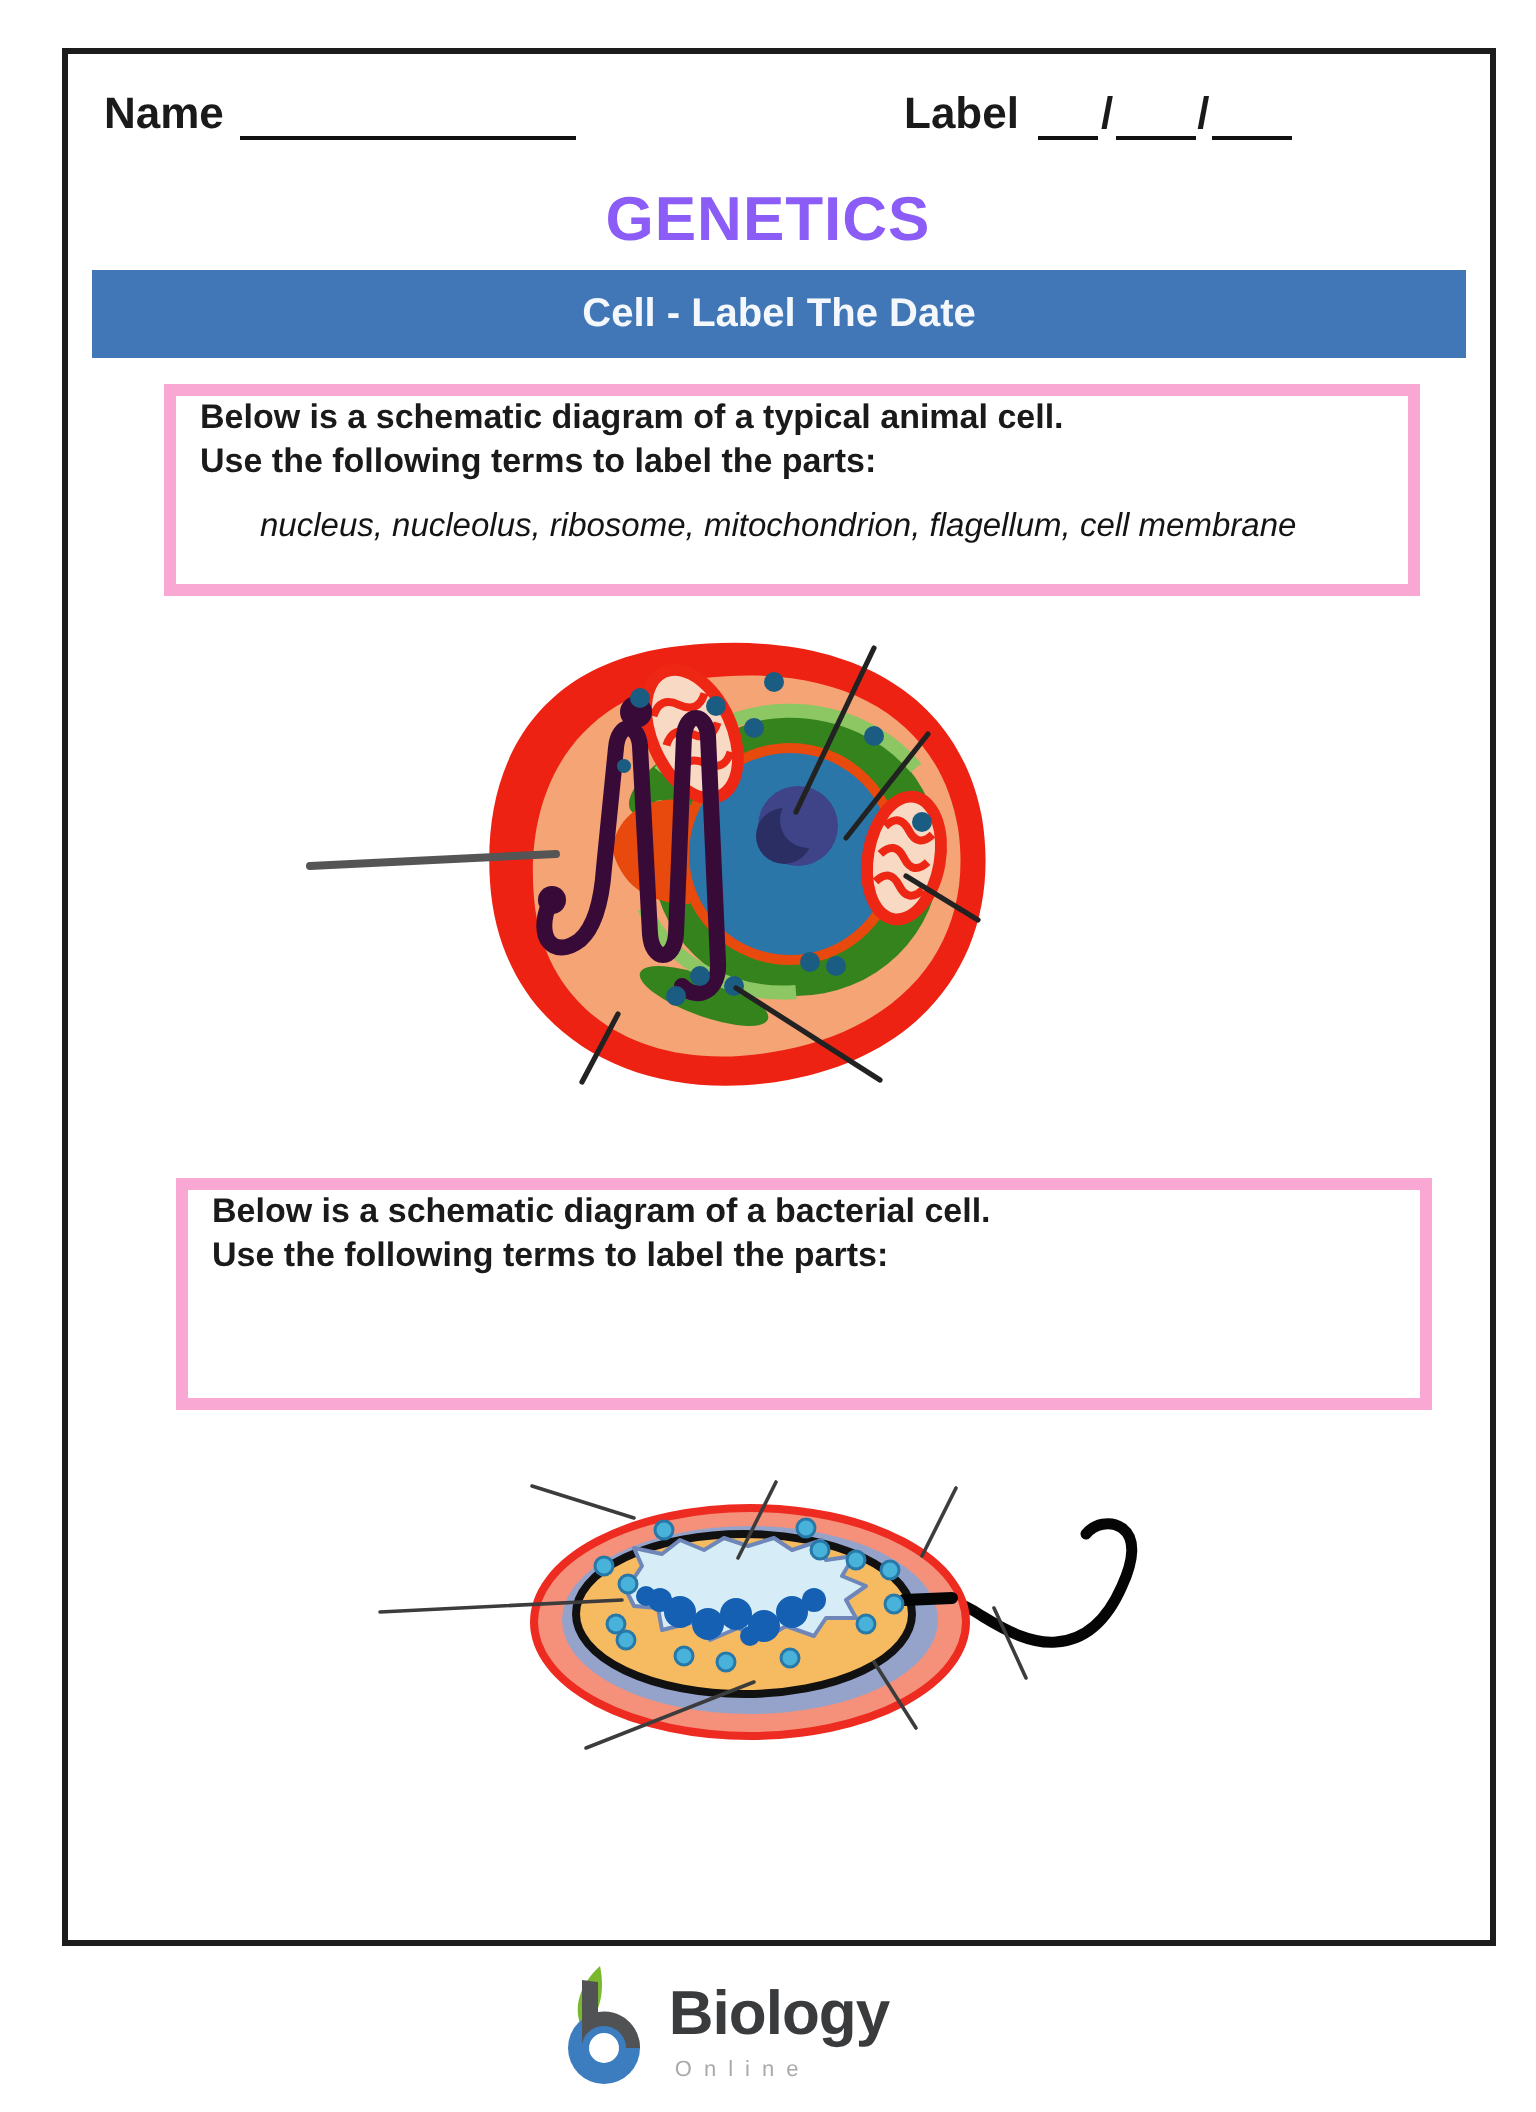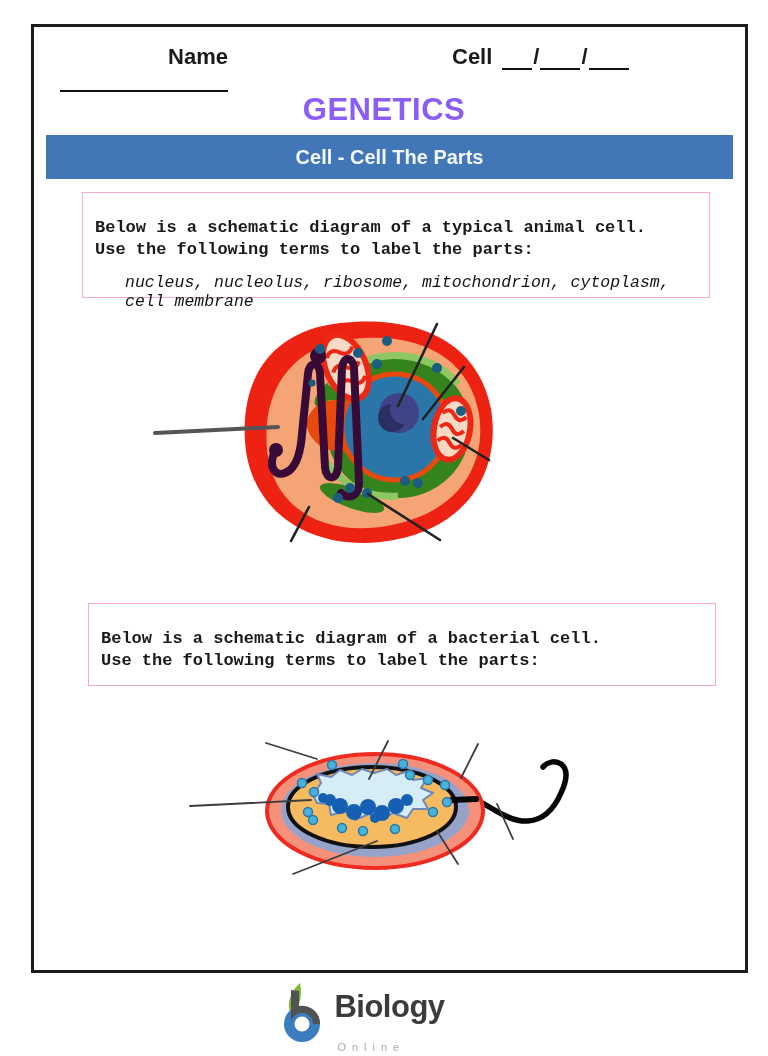--- a/index.html
+++ b/index.html
@@ -1,67 +1,67 @@
 <!DOCTYPE html>
 <html><head>
 <meta charset="utf-8">
 <style>
   html,body{margin:0;padding:0;background:#ffffff;}
   body{width:768px;height:1056px;position:relative;font-family:"Liberation Sans",sans-serif;color:#1a1a1a;overflow:hidden;}
   .page-border{position:absolute;left:31px;top:24px;width:711px;height:943px;border:3px solid #1c1c1c;background:#ffffff;}
   
-  .name-row{position:absolute;left:52px;top:44px;display:flex;align-items:flex-end;font-size:22px;font-weight:bold;flex-direction:column;}
+  .name-row{position:absolute;left:52px;top:44px;display:flex;align-items:flex-end;font-size:22px;font-weight:bold;}
   .blank{display:inline-block;border-bottom:2.5px solid #111;height:20px;}
   .name-blank{width:168px;margin-left:8px;}
   .date-row{position:absolute;left:452px;top:44px;display:flex;align-items:flex-end;font-size:22px;font-weight:bold;}
   .date-blank1{width:30px;margin-left:10px;}
   .date-blank2{width:40px;}
   .slash{font-weight:bold;font-size:22px;padding:0 1px;}
   .title{position:absolute;left:0;top:92px;width:768px;text-align:center;font-size:31px;font-weight:bold;letter-spacing:0.5px;color:#8b5cf6;}
   .banner{position:absolute;left:46px;top:135px;width:687px;height:44px;background:#4177b7;color:#f4f8fc;font-size:20px;font-weight:bold;text-align:center;line-height:44px;}
   
-  .ibox{position:absolute;border:1px solid #f9a8d4;background:#fff;padding:24px 12px;box-sizing:border-box;font-family:Liberation Mono, monospace;}
+  .ibox{position:absolute;border:6px solid #f9a8d4;background:#fff;padding:0 12px;box-sizing:border-box;}
   .ibox .l{font-size:17px;font-weight:bold;line-height:22px;}
   .ibox .terms{font-size:16.5px;font-style:italic;margin-top:12px;margin-left:30px;color:#141414;}
   .box1{left:82px;top:192px;width:628px;height:106px;}
-  .box2{left:88px;top:603px;width:628px;height:83px;}
+  .box2{left:88px;top:589px;width:628px;height:116px;}
   .diagram{position:absolute;}
   
   .logo{position:absolute;left:0;top:982px;width:723px;display:flex;justify-content:center;align-items:flex-start;}
   .logo-text{margin-left:6px;padding-top:10px;}
   .brand{font-size:31px;font-weight:bold;color:#3a3b3d;line-height:30px;letter-spacing:-0.5px;}
-  .brand-sub{font-size:11px;color:#a7a9ab;letter-spacing:6px;margin-top:19px;margin-left:3px;}
+  .brand-sub{font-size:11px;color:#a7a9ab;letter-spacing:6px;margin-top:7px;margin-left:3px;}
 </style>
 </head>
 <body>
 
 <div class="page-border"></div>
 
 <div class="name-row">
   <span>Name</span>
   <span class="blank name-blank"></span>
 </div>
 
 <div class="date-row">
-  <span>Cell</span>
+  <span>Label</span>
   <span class="blank date-blank1"></span>
   <span class="slash">/</span>
   <span class="blank date-blank2"></span>
   <span class="slash">/</span>
   <span class="blank date-blank2"></span>
 </div>
 
 <div class="title">GENETICS</div>
 
-<div class="banner">Cell - Cell The Parts</div>
+<div class="banner">Cell - Label The Date</div>
 
 <div class="ibox box1">
   <div class="l">Below is a schematic diagram of a typical animal cell.</div>
   <div class="l">Use the following terms to label the parts:</div>
-  <div class="terms">nucleus, nucleolus, ribosome, mitochondrion, cytoplasm, cell membrane</div>
+  <div class="terms">nucleus, nucleolus, ribosome, mitochondrion, flagellum, cell membrane</div>
 </div>
 
 <svg class="diagram" style="left:145px;top:315px;" width="355" height="235" viewBox="145 315 355 235">
 
   <path d="M245,441 C241,382 268,331 340,323 C420,314 479,344 491,409 C501,470 469,526 394,540 C318,554 250,517 245,441 Z" fill="#ed2213"></path>
 
   <path d="M267,449 C262,393 289,346 352,339 C424,331 470,361 479,414 C487,467 457,512 392,525 C323,539 272,507 267,449 Z" fill="#f4a475"></path>
 
   <g>
     <ellipse cx="398" cy="428" rx="72" ry="70" fill="#35831d"></ellipse>

